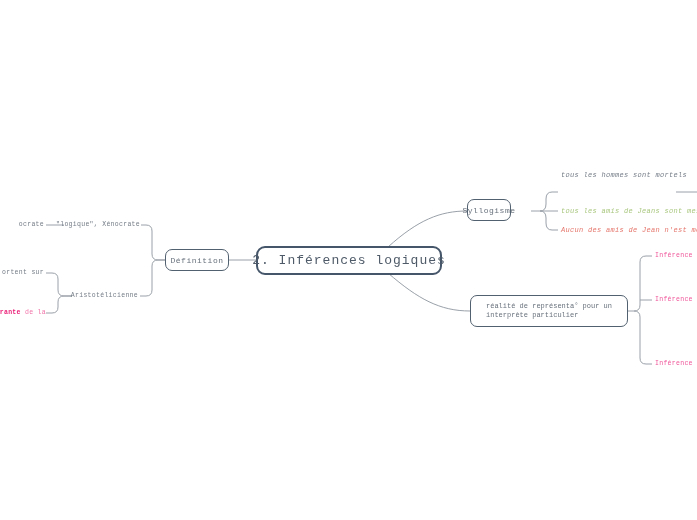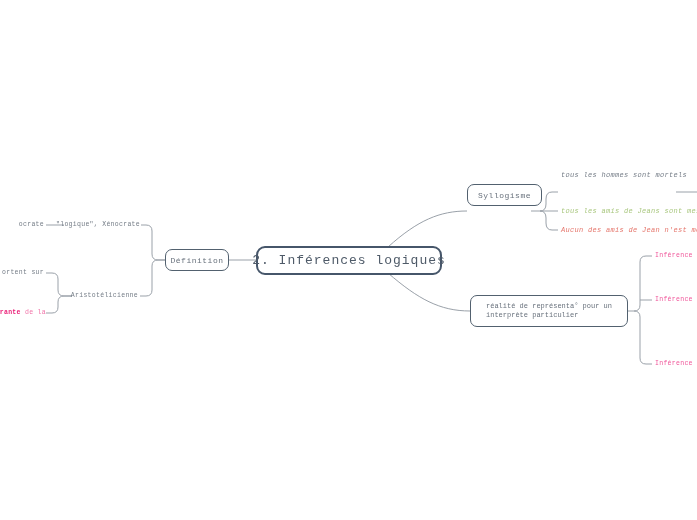--- a/index.html
+++ b/index.html
@@ -95,21 +95,21 @@
   <div class="leaf tiny right-anchor" style="left:44px;top:221px;">ocrate</div>
 
   <div class="leaf tiny right-anchor" style="left:138px;top:292px;">Aristotélicienne</div>
 
   <div class="leaf tiny right-anchor" style="left:44px;top:269px;">ortent sur</div>
 
   <div class="leaf tiny right-anchor" style="left:46px;top:309px;">
     <span class="bold-pink">rante</span><span class="rest-pink"> de la</span>
   </div>
 
-  <div class="node small" style="left:467px;top:184px;width:75px;height:22px;">Syllogisme</div>
+  <div class="node small" style="left:467px;top:199px;width:44px;height:22px;">Syllogisme</div>
 
   <div class="leaf italic" style="left:561px;top:171px;">tous les hommes sont mortels</div>
   <div class="leaf italic green" style="left:561px;top:207px;">tous les amis de Jeans sont mes a</div>
   <div class="leaf italic red" style="left:561px;top:226px;">Aucun des amis de Jean n'est mon</div>
 
   <div class="node multiline" style="left:470px;top:295px;width:158px;height:32px;padding:3px 7px;">
     <div>
       <div>réalité de représenta° pour un</div>
       <div>interprète particulier</div>
     </div>

